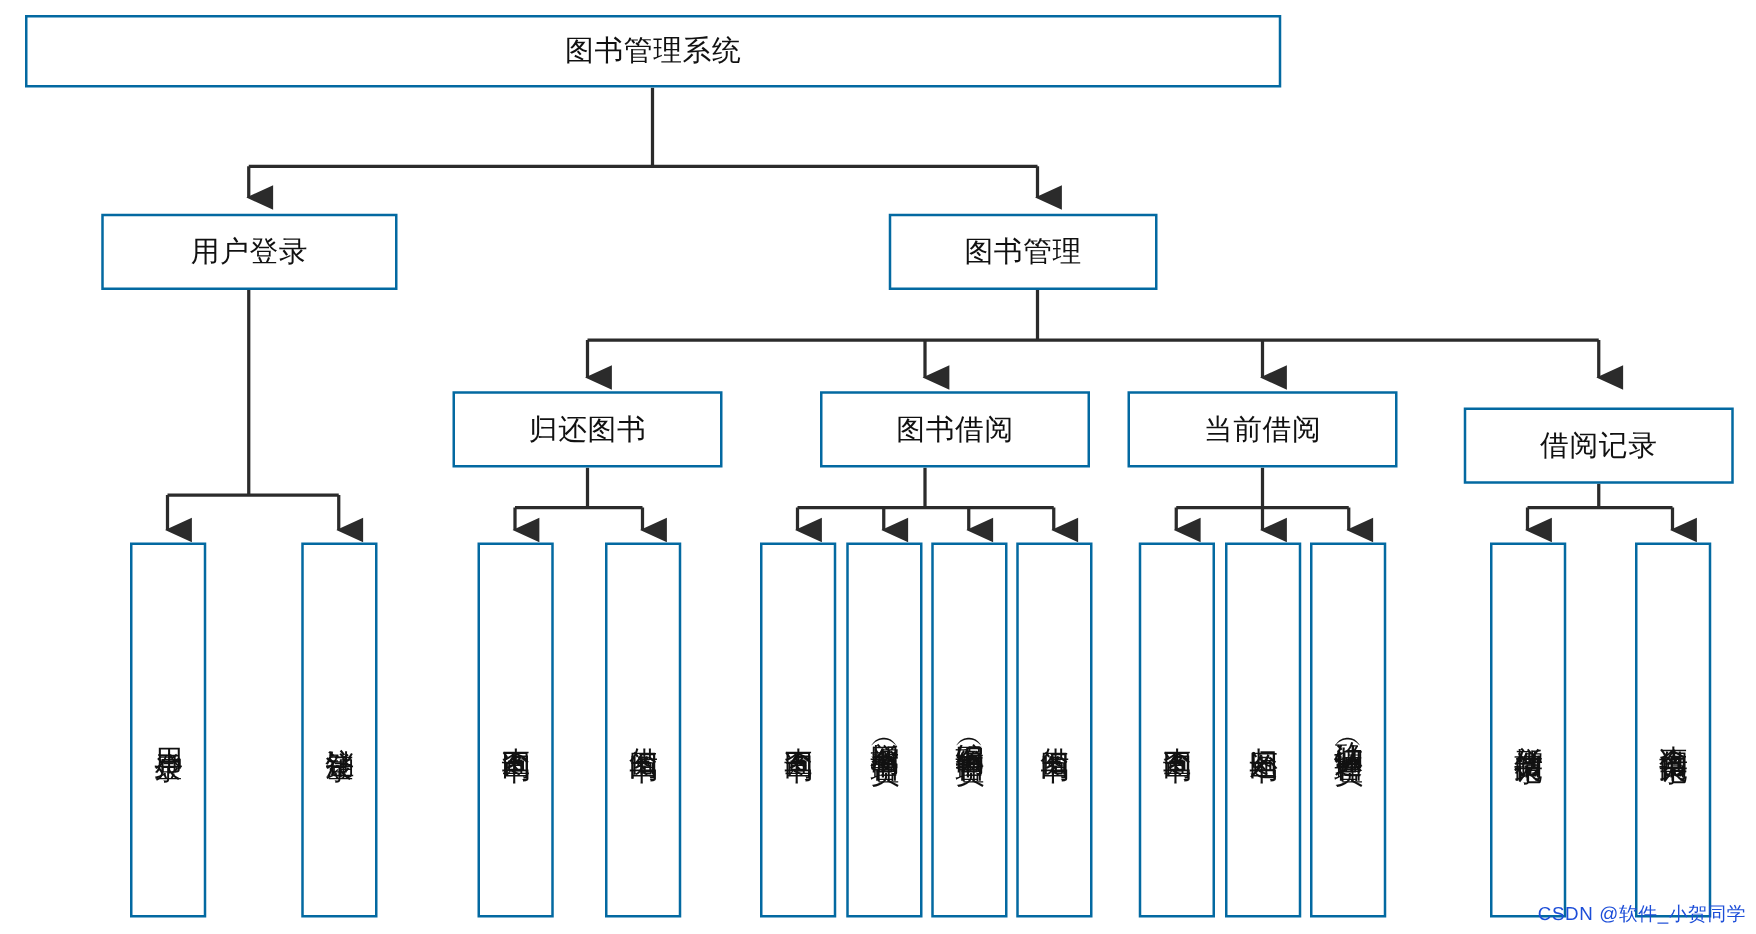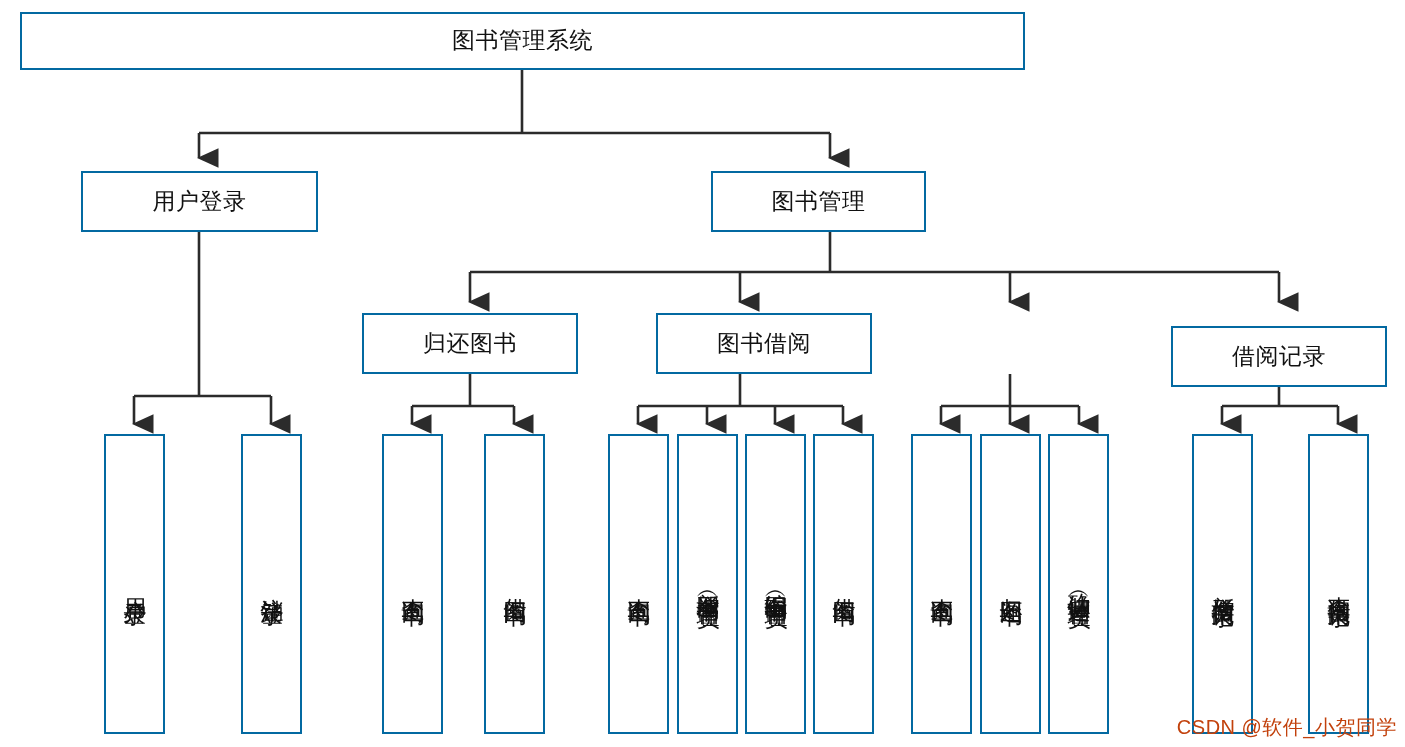--- a/index.html
+++ b/index.html
@@ -63,22 +63,22 @@
     font-size: 23px;
     line-height: 1.12;
     letter-spacing: 2px;
     white-space: nowrap;
     max-height: 100%;
   }
   #watermark {
     position: absolute;
     right: 8px;
     bottom: 6px;
-    font-size: 20px;
-    color: #c2410c;
+    font-size: 15px;
+    color: #1d4ed8;
     white-space: nowrap;
     letter-spacing: 0.5px;
     font-family: "Liberation Sans", "DejaVu Sans", sans-serif;
   }
 </style>
 </head>
 <body>
 
 <div id="diagram-root">
 
@@ -142,20 +142,23 @@
   <div class="node horiz" style="left:711px; top:171px; width:215px; height:61px;">
     <span class="node-label">图书管理</span>
   </div>
 
   <div class="node horiz" style="left:362px; top:313px; width:216px; height:61px;">
     <span class="node-label">归还图书</span>
   </div>
   <div class="node horiz" style="left:632px; top:313px; width:216px; height:61px;margin-left:24px;">
     <span class="node-label">图书借阅</span>
   </div>
+  <div class="node horiz" style="left:902px; top:313px; width:216px; height:61px;">
+    <span class="node-label">当前借阅</span>
+  </div>
   <div class="node horiz" style="left:1171px; top:313px; width:216px; height:61px;margin-top:13px;">
     <span class="node-label">借阅记录</span>
   </div>
 
   <div class="node vert" style="left:104px; top:434px; width:61px; height:300px;">
     <span class="node-label">用户登录</span>
   </div>
   <div class="node vert" style="left:241px; top:434px; width:61px; height:300px;">
     <span class="node-label">注销登录</span>
   </div>

